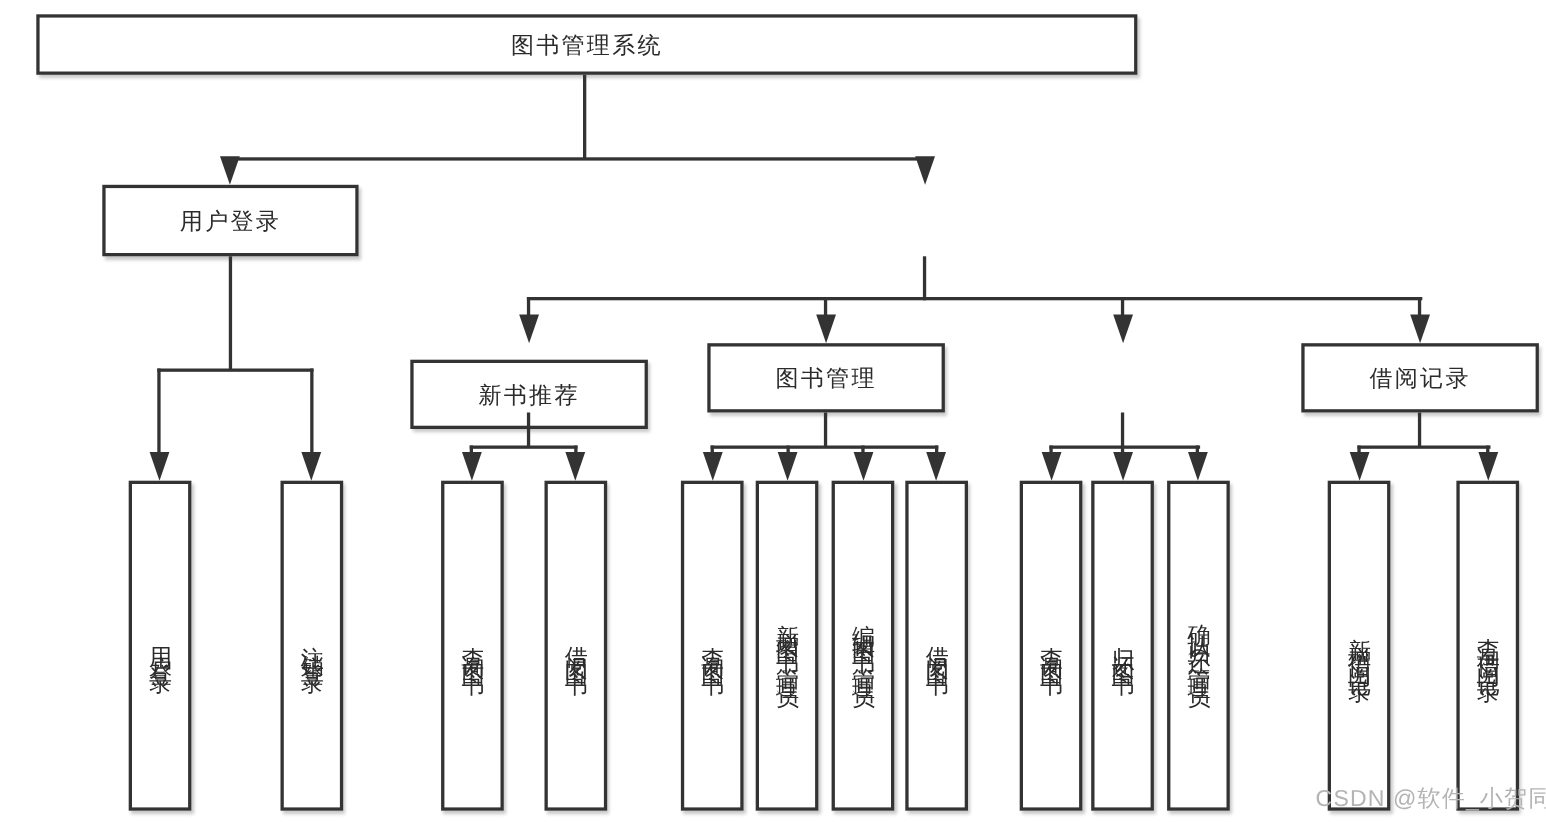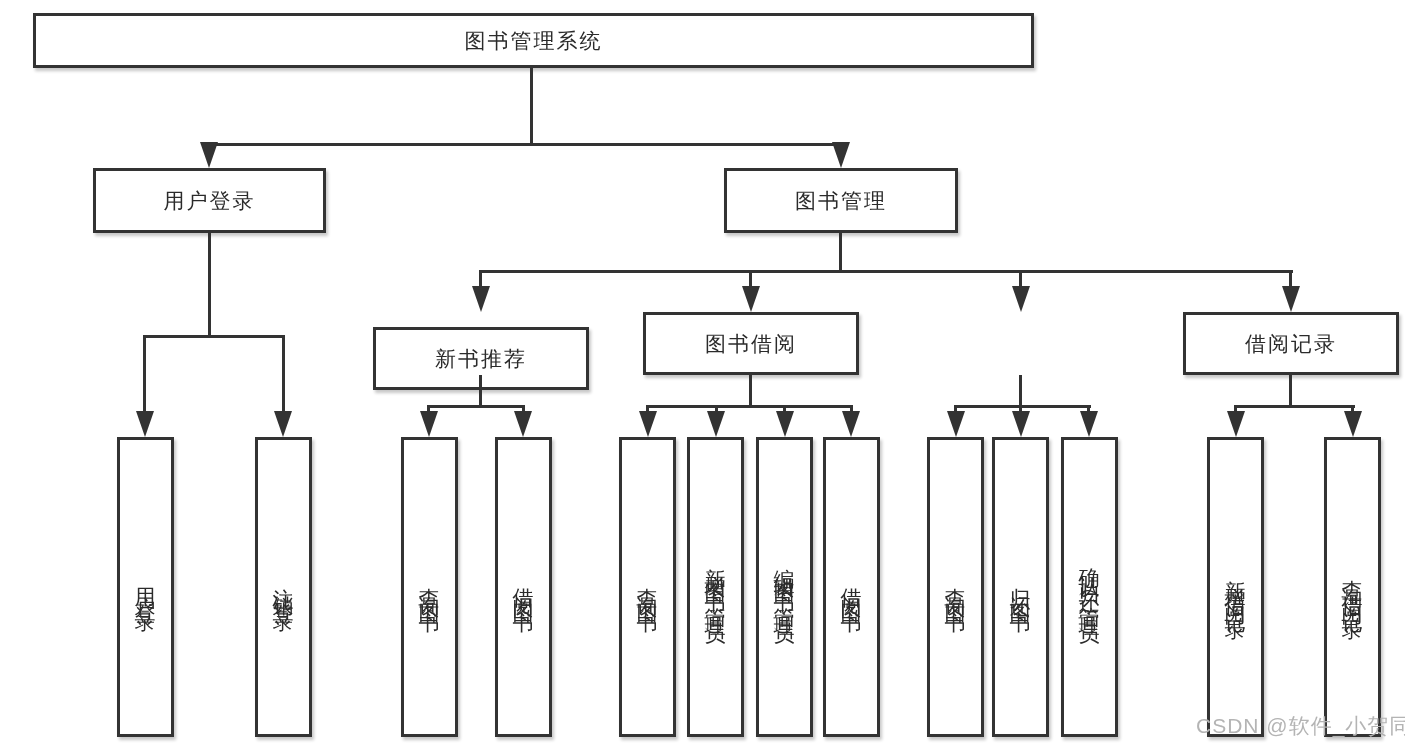--- a/index.html
+++ b/index.html
@@ -39,23 +39,20 @@
   </div>
 
   <div class="vline" style="left:519px;top:68px;height:77px;"></div>
   <div class="hline" style="left:197px;top:143px;width:635px;"></div>
   <div class="arrow" style="left:189px;top:142px;"></div>
   <div class="arrow" style="left:821px;top:142px;"></div>
 
   <div class="box" style="left:82px;top:168px;width:233px;height:65px;">
     <span>用户登录</span>
   </div>
-  <div class="box" style="left:713px;top:168px;width:234px;height:65px;">
-    <span>图书管理</span>
-  </div>
 
   <div class="vline" style="left:197px;top:233px;height:104px;"></div>
   <div class="hline" style="left:132px;top:335px;width:142px;"></div>
   <div class="vline" style="left:132px;top:335px;height:78px;"></div>
   <div class="vline" style="left:271px;top:335px;height:78px;"></div>
   <div class="arrow" style="left:125px;top:411px;"></div>
   <div class="arrow" style="left:263px;top:411px;"></div>
 
   <div class="vline" style="left:828px;top:233px;height:40px;"></div>
   <div class="hline" style="left:468px;top:270px;width:814px;"></div>
@@ -65,21 +62,21 @@
   <div class="vline" style="left:1278px;top:270px;height:20px;"></div>
   <div class="arrow" style="left:461px;top:286px;"></div>
   <div class="arrow" style="left:731px;top:286px;"></div>
   <div class="arrow" style="left:1001px;top:286px;"></div>
   <div class="arrow" style="left:1271px;top:286px;"></div>
 
   <div class="box" style="left:362px;top:327px;width:216px;height:63px;">
     <span>新书推荐</span>
   </div>
   <div class="box" style="left:632px;top:312px;width:216px;height:63px;">
-    <span>图书借阅</span>
+    <span>图书管理</span>
   </div>
   <div class="box" style="left:1172px;top:312px;width:216px;height:63px;">
     <span>借阅记录</span>
   </div>
 
   <div class="vline" style="left:468px;top:375px;height:32px;"></div>
   <div class="hline" style="left:416px;top:405px;width:98px;"></div>
   <div class="vline" style="left:416px;top:405px;height:10px;"></div>
   <div class="vline" style="left:511px;top:405px;height:10px;"></div>
   <div class="arrow" style="left:409px;top:411px;"></div>

